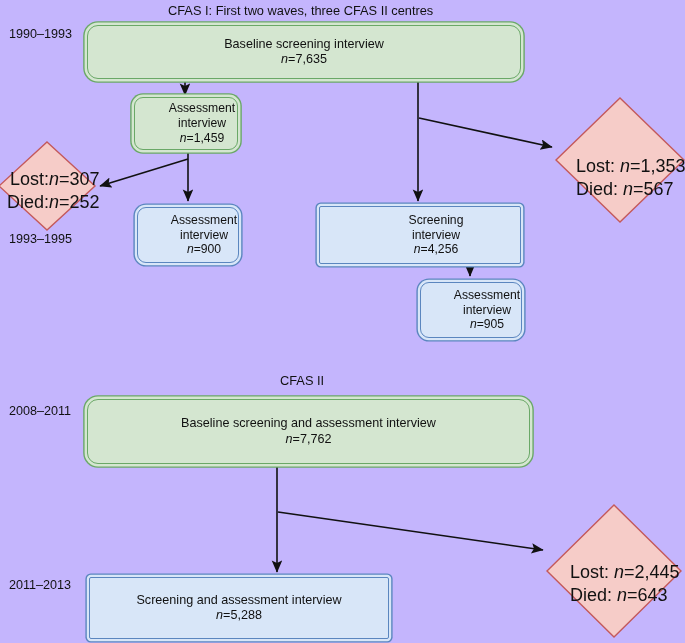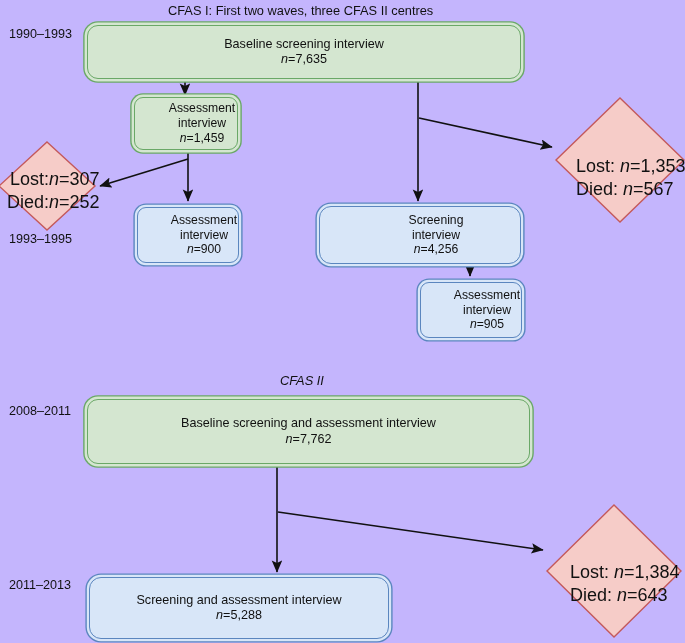--- a/index.html
+++ b/index.html
@@ -44,21 +44,21 @@
   .box-green.rounded-lg { border-radius: 11px; }
   .box-green.rounded-sm { border-radius: 9px; }
 
   
   .box-blue {
     background: #d8e6f8;
     border: 1.5px solid #5b86bf;
     box-shadow: 0 0 0 2.2px #d8e6f8, 0 0 0 3.6px #5b86bf;
   }
   .box-blue.rounded-sm { border-radius: 9px; }
-  .box-blue.squared { border-radius: 12px; }
+  .box-blue.squared { border-radius: 2px; }
 
   .node .ln { display: block; white-space: nowrap; }
   .node .ln em { font-style: italic; }
 
   .txt-13 { font-size: 12.6px; }
   .txt-12 { font-size: 12.2px; padding-left: 32px; }
 
   
   .diamond-label {
     position: absolute;
@@ -110,21 +110,21 @@
     <path d="M419,118 L552,147" fill="none" stroke="#111111" stroke-width="1.6" marker-end="url(#ah)"></path>
 
     <line x1="470" y1="264" x2="470" y2="276" stroke="#111111" stroke-width="1.6" marker-end="url(#ah)"></line>
 
     <line x1="277" y1="456" x2="277" y2="572" stroke="#111111" stroke-width="1.6" marker-end="url(#ah)"></line>
 
     <path d="M278,512 L543,550" fill="none" stroke="#111111" stroke-width="1.6" marker-end="url(#ah)"></path>
   </svg>
 
   <div class="section-title" style="left:168px; top:3px;">CFAS I: First two waves, three CFAS II centres</div>
-  <div class="section-title" style="left:280px; top:373px;font-style:italic;">CFAS II</div>
+  <div class="section-title" style="left:280px; top:373px;">CFAS II</div>
 
   <div class="plain-label" style="left:9px; top:27px;">1990–1993</div>
   <div class="plain-label" style="left:9px; top:232px;">1993–1995</div>
   <div class="plain-label" style="left:9px; top:404px;">2008–2011</div>
   <div class="plain-label" style="left:9px; top:578px;">2011–2013</div>
 
   <div class="node box-green rounded-lg txt-13" style="left:87px; top:25px; width:434px; height:54px;">
     <span class="ln">Baseline screening interview</span>
     <span class="ln"><em>n</em><span>=7,635</span></span>
   </div>
@@ -167,17 +167,17 @@
     <div><span>Lost:</span><em>n</em><span>=307</span></div>
     <div><span>Died:</span><em>n</em><span>=252</span></div>
   </div>
 
   <div class="diamond-label" style="left:576px; top:155px;">
     <div><span>Lost: </span><em>n</em><span>=1,353</span></div>
     <div><span>Died: </span><em>n</em><span>=567</span></div>
   </div>
 
   <div class="diamond-label" style="left:570px; top:561px;">
-    <div><span>Lost: </span><em>n</em><span>=1,384</span></div>
+    <div><span>Lost: </span><em>n</em><span>=2,445</span></div>
     <div><span>Died: </span><em>n</em><span>=643</span></div>
   </div>
 
 </div>
 
 </body></html>

